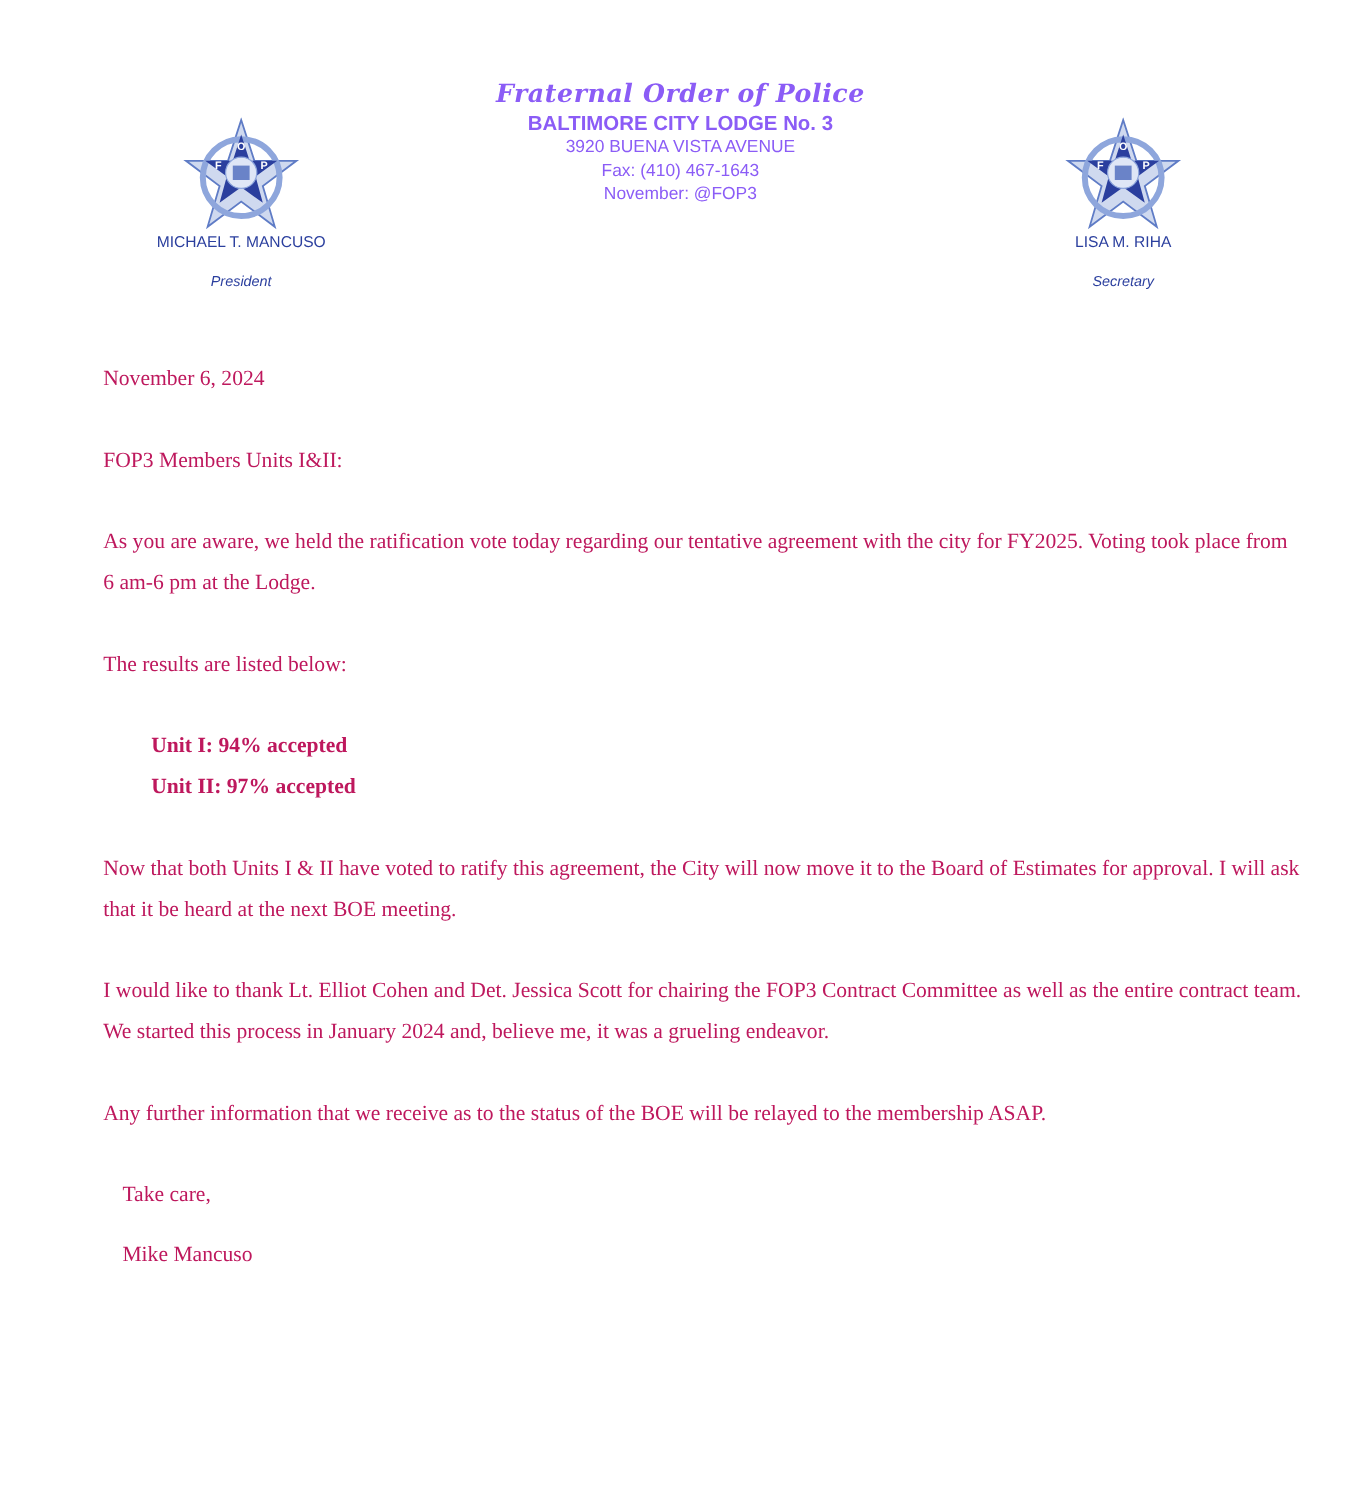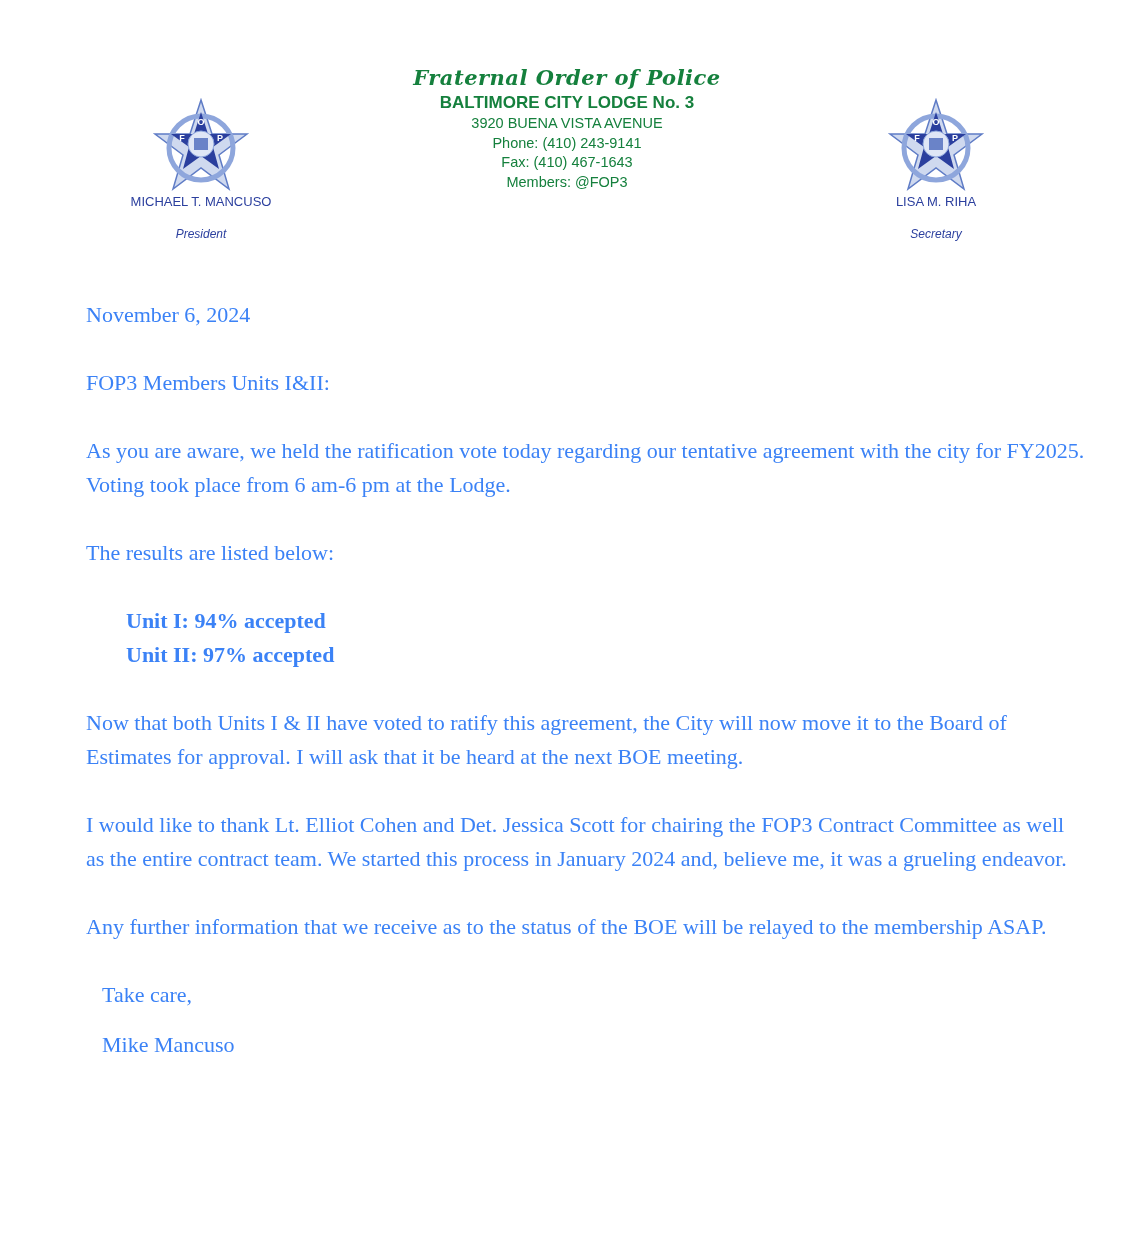--- a/index.html
+++ b/index.html
@@ -4,25 +4,25 @@
   <style>
     html, body { margin: 0; padding: 0; background: #ffffff; }
     body { width: 1133px; height: 1251px; position: relative; overflow: hidden; }
     .letterhead { position: absolute; left: 0; top: 0; width: 1133px; height: 270px; }
     .logo-block { position: absolute; top: 98px; width: 200px; text-align: center; color: #2b3f9e; font-family: "Liberation Sans", sans-serif; }
     .logo-block.left { left: 101px; }
     .logo-block.right { left: 836px; }
     .logo-block svg { display: block; margin: 0 auto; }
     .officer-name { font-size: 13px; margin-top: 0px; letter-spacing: 0px; }
     .officer-title { font-size: 12px; font-style: italic; margin-top: 18px; }
-    .center-head { position: absolute; left: 400px; top: 64px; width: 334px; text-align: center; color: #15803d; font-family: "Liberation Sans", sans-serif; }
+    .center-head { position: absolute; left: 400px; top: 64px; width: 334px; text-align: center; color: #8b5cf6; font-family: "Liberation Sans", sans-serif; }
     .org-name { font-family: "DejaVu Serif", serif; font-size: 21px; font-weight: bold; font-style: italic; letter-spacing: 0.5px; line-height: 28px; }
     .lodge-name { font-size: 17px; font-weight: bold; line-height: 22px; }
     .addr-line { font-size: 14.5px; line-height: 19.5px; }
-    .letter { position: absolute; left: 86px; top: 298px; width: 1000px; font-family: "Liberation Serif", serif; font-size: 22px; line-height: 34px; color: #3b82f6; }
+    .letter { position: absolute; left: 86px; top: 298px; width: 1000px; font-family: "Liberation Serif", serif; font-size: 18px; line-height: 34px; color: #be185d; }
     .letter p { margin: 0 0 34px 0; }
     .letter .results { font-weight: bold; margin-left: 40px; }
     .letter .closing p { margin: 16px; }
   </style>
 </head>
 <body>
 
 <div class="letterhead">
   <div class="logo-block left">
     <svg width="104" height="96" viewBox="0 0 104 96">
@@ -36,23 +36,22 @@
       <text x="71" y="43" text-anchor="middle" font-family="Liberation Sans, sans-serif" font-size="9" font-weight="bold" fill="#ffffff">P</text>
     </svg>
     <div class="officer-name">MICHAEL T. MANCUSO</div>
     <div class="officer-title">President</div>
   </div>
 
   <div class="center-head">
     <div class="org-name">Fraternal Order of Police</div>
     <div class="lodge-name">BALTIMORE CITY LODGE No. 3</div>
     <div class="addr-line">3920 BUENA VISTA AVENUE</div>
-    <div class="addr-line">Phone: (410) 243-9141</div>
     <div class="addr-line">Fax: (410) 467-1643</div>
-    <div class="addr-line">Members: @FOP3</div>
+    <div class="addr-line">November: @FOP3</div>
   </div>
 
   <div class="logo-block right">
     <svg width="104" height="96" viewBox="0 0 104 96">
       <polygon points="52,2 63,36 98,36 70,57 80,91 52,70 24,91 34,57 6,36 41,36" fill="#cfd9ef" stroke="#5f7cc6" stroke-width="1.5"></polygon>
       <circle cx="52" cy="50" r="32" fill="none" stroke="#8ea6dc" stroke-width="5"></circle>
       <polygon points="52,14 59,36 82,36 64,49 70,71 52,58 34,71 40,49 22,36 45,36" fill="#2b3f9e"></polygon>
       <circle cx="52" cy="46" r="13" fill="#dfe6f6" stroke="#8ea6dc" stroke-width="1"></circle>
       <rect x="45" y="40" width="14" height="12" fill="#6a83c8"></rect>
       <text x="52" y="27" text-anchor="middle" font-family="Liberation Sans, sans-serif" font-size="9" font-weight="bold" fill="#ffffff">O</text>

